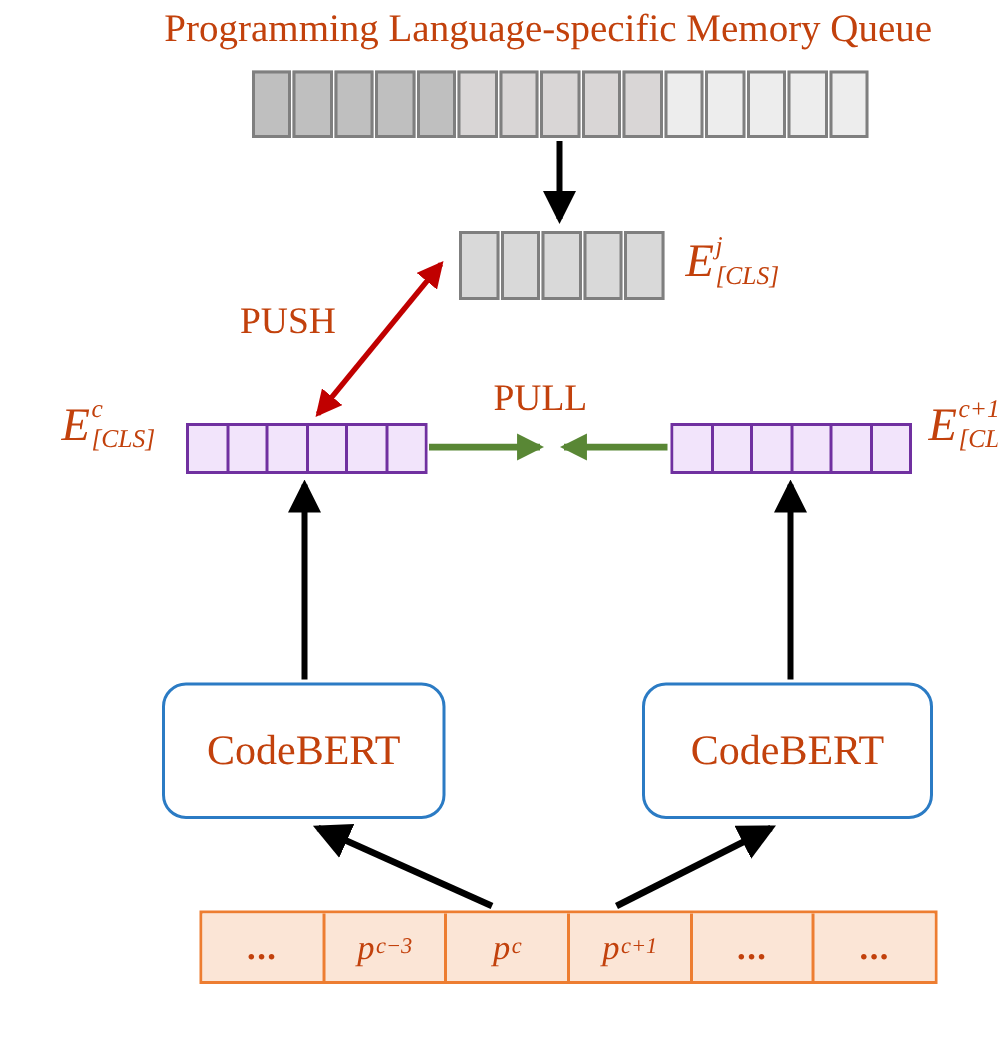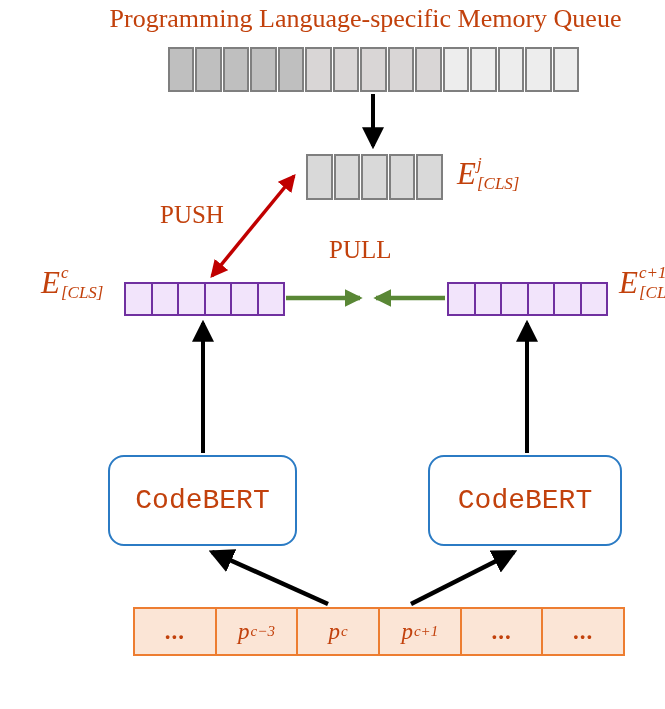--- a/index.html
+++ b/index.html
@@ -34,21 +34,21 @@
   .bar-orange .cell sub{font-style:italic;font-size:15px;margin-left:1px;}
   .pvar{font-style:italic;}
   .dots{font-weight:bold;letter-spacing:1px;}
   .txt{position:absolute;font-size:25px;white-space:nowrap;}
   .mathlabel{position:absolute;display:flex;align-items:center;font-style:italic;}
   .mbase{font-size:31px;line-height:1;}
   .supsub{display:flex;flex-direction:column;font-size:17px;line-height:1;margin-left:1px;}
   .msup{margin-bottom:3px;}
   .encoder{
     position:absolute;border:2.5px solid var(--blue);border-radius:16px;background:#fff;
-    display:flex;align-items:center;justify-content:center;font-size:28px;font-family:Liberation Mono, monospace;
+    display:flex;align-items:center;justify-content:center;font-size:28px;
   }
   .arrows{position:absolute;left:0;top:0;pointer-events:none;}
   .ln-black{stroke:var(--arrow-black);}
   .ln-red{stroke:var(--red);}
   .ln-green{stroke:var(--green);}
   .mk-black{fill:var(--arrow-black);}
   .mk-red{fill:var(--red);}
   .mk-green{fill:var(--green);}
 </style>
 </head>
@@ -87,21 +87,21 @@
   <div class="mathlabel" style="left:424px;top:155px;">
     <span class="mbase">E</span>
     <span class="supsub">
       <span class="msup">j</span>
       <span class="msub">[CLS]</span>
     </span>
   </div>
 
   <div class="txt" style="left:127px;top:201px;">PUSH</div>
 
-  <div class="txt" style="left:296px;top:236px;">PULL</div>
+  <div class="txt" style="left:296px;top:252px;">PULL</div>
 
   <div class="bar bar-purple" style="left:91px;top:282px;width:157px;height:30px;">
       <div class="cell" style="background: rgb(242, 228, 251);"></div>
       <div class="cell" style="background: rgb(242, 228, 251);"></div>
       <div class="cell" style="background: rgb(242, 228, 251);"></div>
       <div class="cell" style="background: rgb(242, 228, 251);"></div>
       <div class="cell" style="background: rgb(242, 228, 251);"></div>
       <div class="cell" style="background: rgb(242, 228, 251);"></div>
     </div>
 

